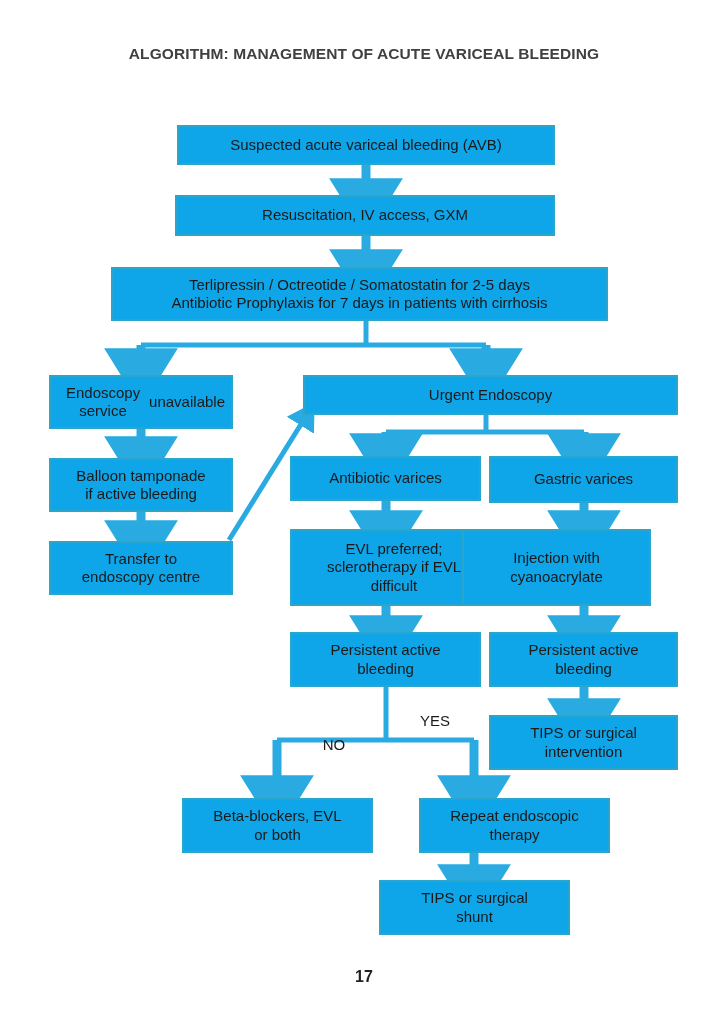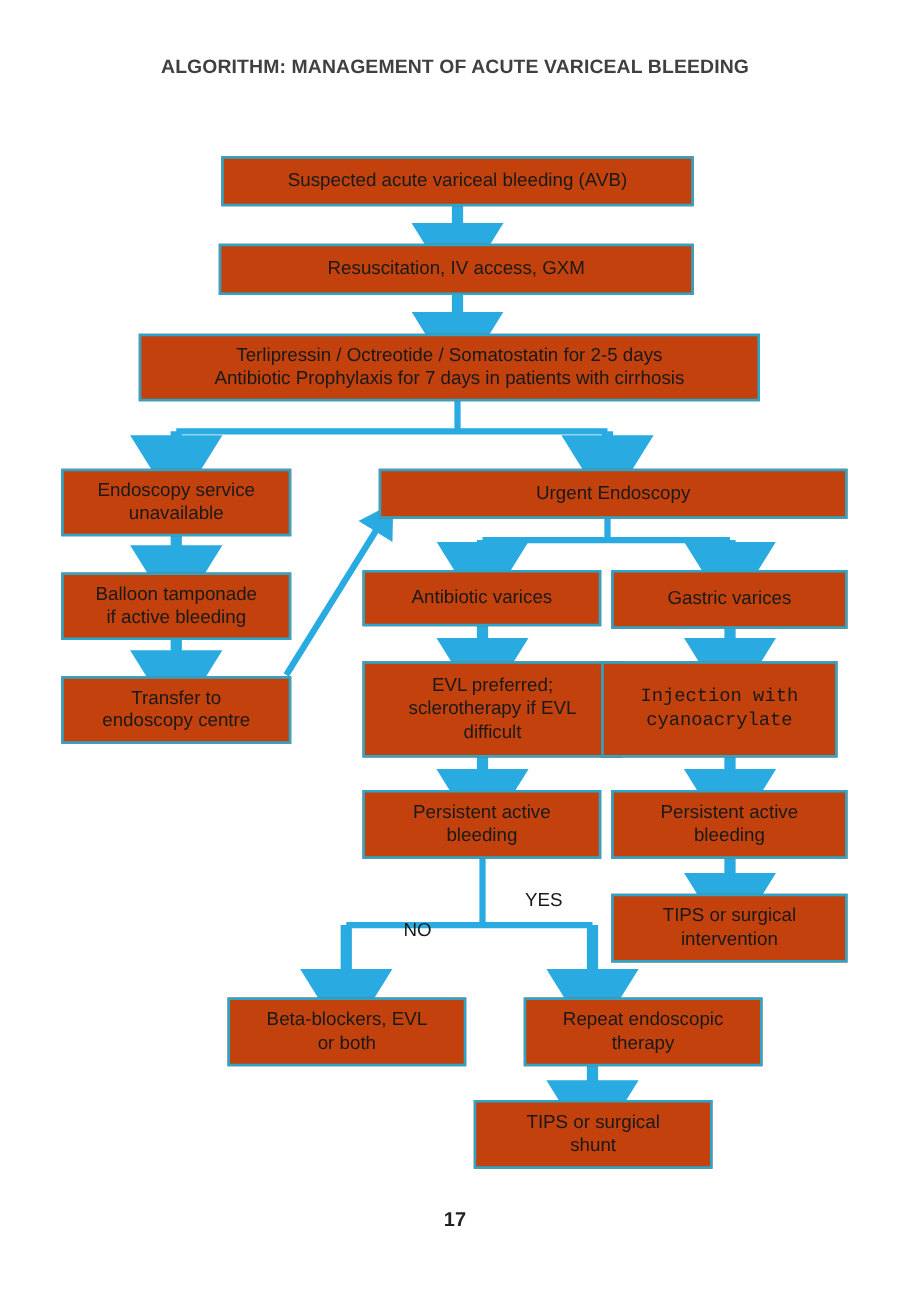--- a/index.html
+++ b/index.html
@@ -26,21 +26,21 @@
     text-align: center;
     font-size: 15.5px;
     font-weight: bold;
     letter-spacing: 0.1px;
     color: #404040;
   }
   .box {
     position: absolute;
     box-sizing: border-box;
     border: 2px solid #2BA6CB;
-    background: #c2410c;
+    background: #0ea5e9;
     display: flex;
     align-items: center;
     justify-content: center;
     text-align: center;
     font-size: 15px;
     line-height: 1.22;
     color: #1a1a1a;
     padding: 2px 6px;
   }
   .box span { display: block; }
@@ -131,21 +131,21 @@
 
   <div class="box" style="left:175px; top:195px; width:380px; height:41px;">
     <span>Resuscitation, IV access, GXM</span>
   </div>
 
   <div class="box" style="left:111px; top:267px; width:497px; height:54px; flex-direction:column;">
     <span>Terlipressin / Octreotide / Somatostatin for 2-5 days</span>
     <span>Antibiotic Prophylaxis for 7 days in patients with cirrhosis</span>
   </div>
 
-  <div class="box" style="left:49px; top:375px; width:184px; height:54px; flex-direction:column;">
+  <div class="box" style="left:49px; top:375px; width:184px; height:54px; ">
     <span>Endoscopy service</span>
     <span>unavailable</span>
   </div>
 
   <div class="box" style="left:49px; top:458px; width:184px; height:54px; flex-direction:column;">
     <span>Balloon tamponade</span>
     <span>if active bleeding</span>
   </div>
 
   <div class="box" style="left:49px; top:541px; width:184px; height:54px; flex-direction:column;">
@@ -164,21 +164,21 @@
   <div class="box" style="left:489px; top:456px; width:189px; height:47px;">
     <span>Gastric varices</span>
   </div>
 
   <div class="box" style="left:290px; top:529px; width:208px; height:77px; flex-direction:column;">
     <span>EVL preferred;</span>
     <span>sclerotherapy if EVL</span>
     <span>difficult</span>
   </div>
 
-  <div class="box" style="left:481px; top:529px; width:189px; height:77px; flex-direction:column;font-family:Liberation Mono, monospace;">
+  <div class="box" style="left:462px; top:529px; width:189px; height:77px; flex-direction:column;">
     <span>Injection with</span>
     <span>cyanoacrylate</span>
   </div>
 
   <div class="box" style="left:290px; top:632px; width:191px; height:55px; flex-direction:column;">
     <span>Persistent active</span>
     <span>bleeding</span>
   </div>
 
   <div class="box" style="left:489px; top:632px; width:189px; height:55px; flex-direction:column;">

